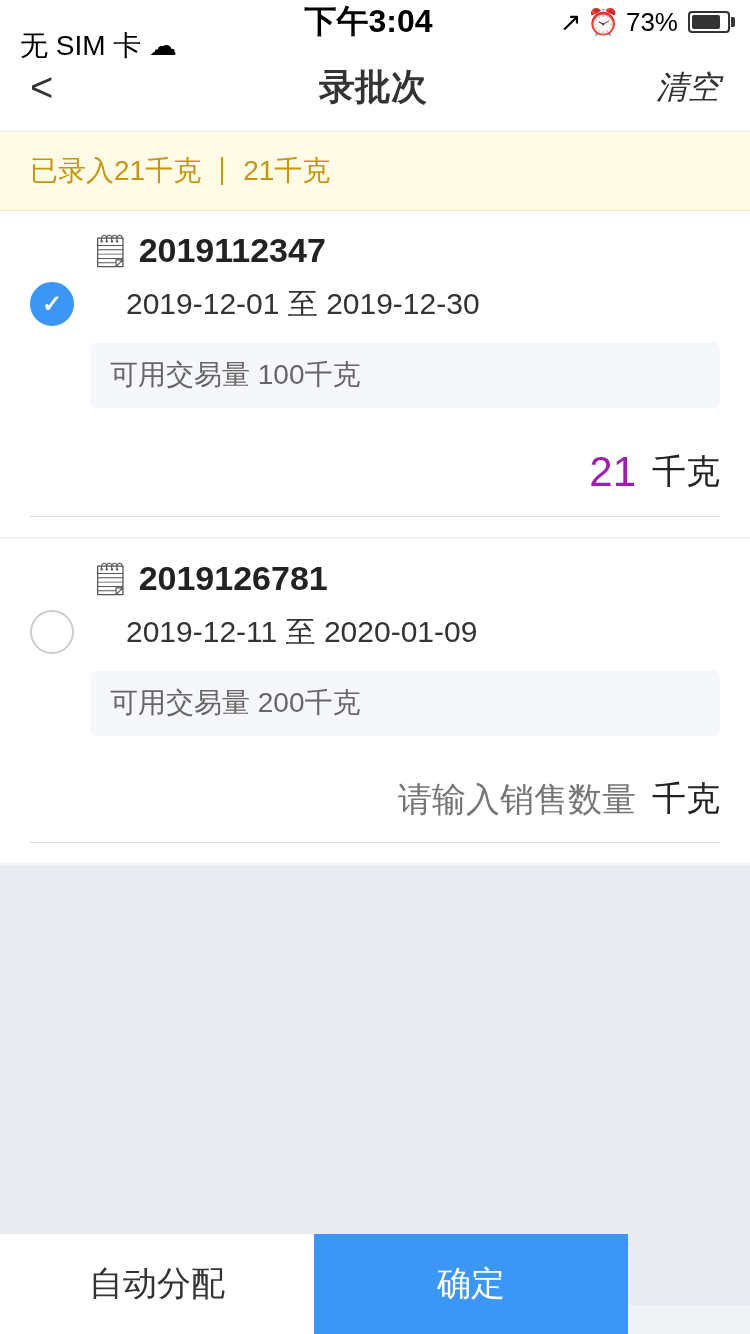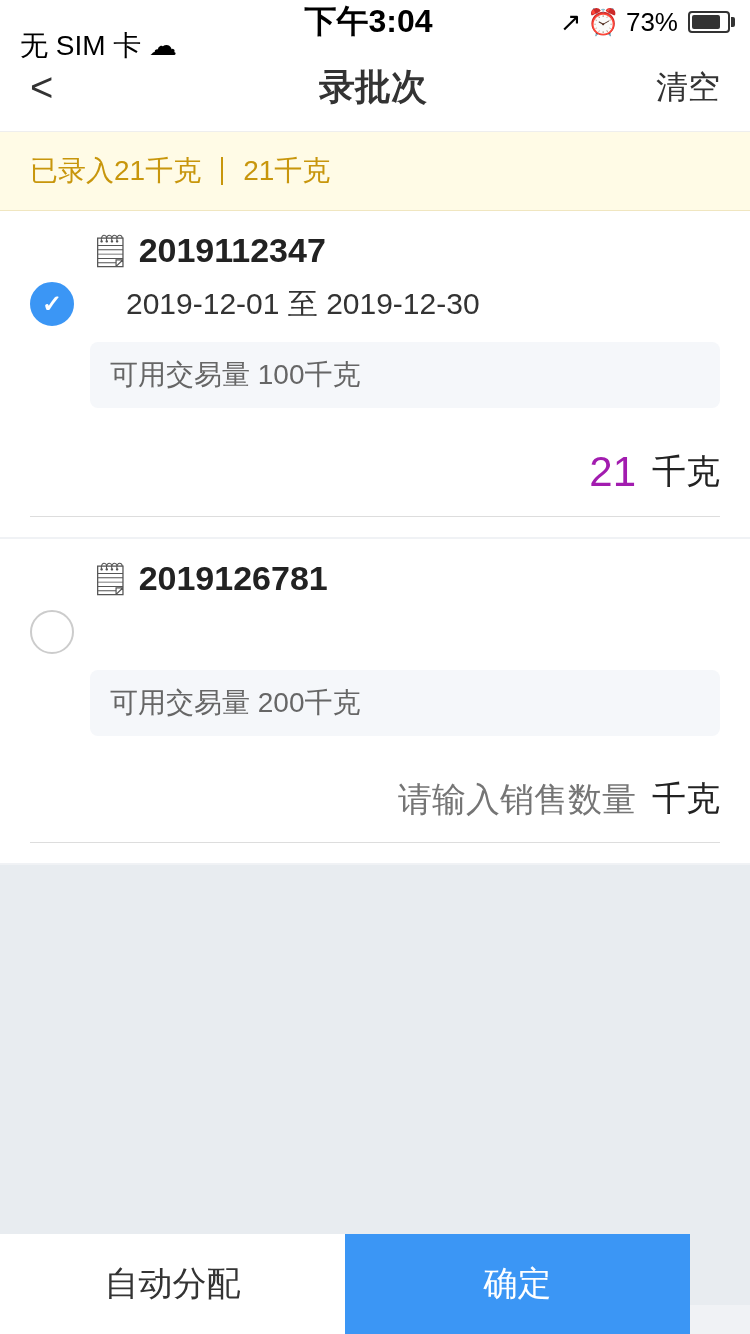--- a/index.html
+++ b/index.html
@@ -88,20 +88,21 @@
     }
     .nav-title {
       font-size: 36px;
       font-weight: 700;
       color: #333;
     }
     .nav-clear {
       font-size: 32px;
       color: #333;
       cursor: pointer;
+      font-style: italic;
     }
 
     
     .info-bar {
       background: #fffbe6;
       padding: 20px 30px;
       display: flex;
       align-items: center;
       gap: 20px;
       border-bottom: 1px solid #f0e6c0;
@@ -241,21 +242,21 @@
       background: #e8ecf0;
       flex: 1;
       min-height: 440px;
     }
 
     
     .bottom-bar {
       position: fixed;
       bottom: 0;
       left: 0;
-      width: 690px;
+      width: 628px;
       height: 100px;
       display: flex;
       background: #0ea5e9;
     }
     .btn-auto {
       flex: 1;
       display: flex;
       align-items: center;
       justify-content: center;
       font-size: 34px;
@@ -329,20 +330,21 @@
   </div>
 
   <div class="batch-item">
     <div class="batch-item-inner">
       <div class="batch-id-row">
         <span class="batch-id-icon">🗒</span>
         <span class="batch-id-text">2019126781</span>
       </div>
       <div class="batch-date-row">
         <div class="radio-circle"></div>
+        <span class="batch-date-text">2019-12-11 至 2020-01-09</span>
       </div>
       <div class="batch-availability">可用交易量 200千克</div>
     </div>
     <div class="input-row">
       <input class="quantity-input" type="text" placeholder="请输入销售数量" style="">
       <span class="input-unit">千克</span>
     </div>
     <div class="input-divider"></div>
     <div style="height: 20px;"></div>
   </div>

